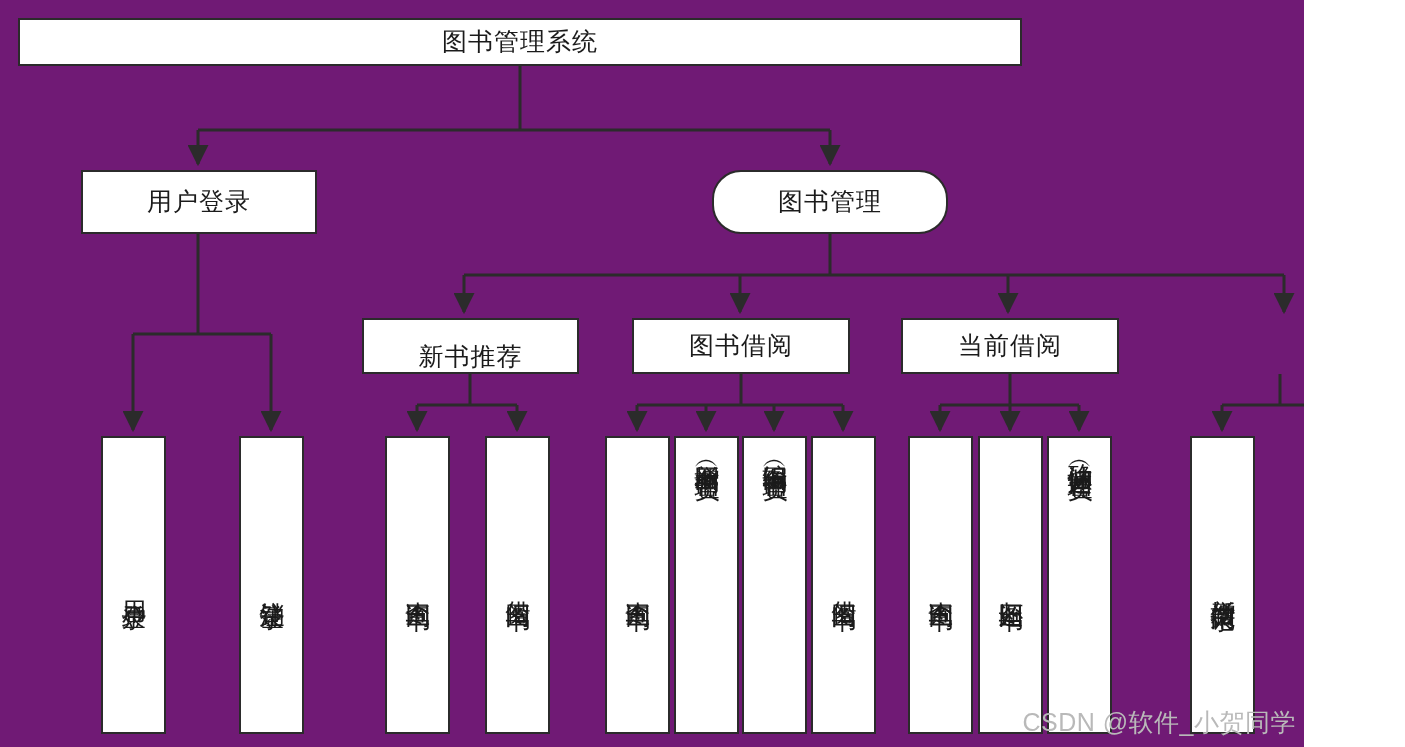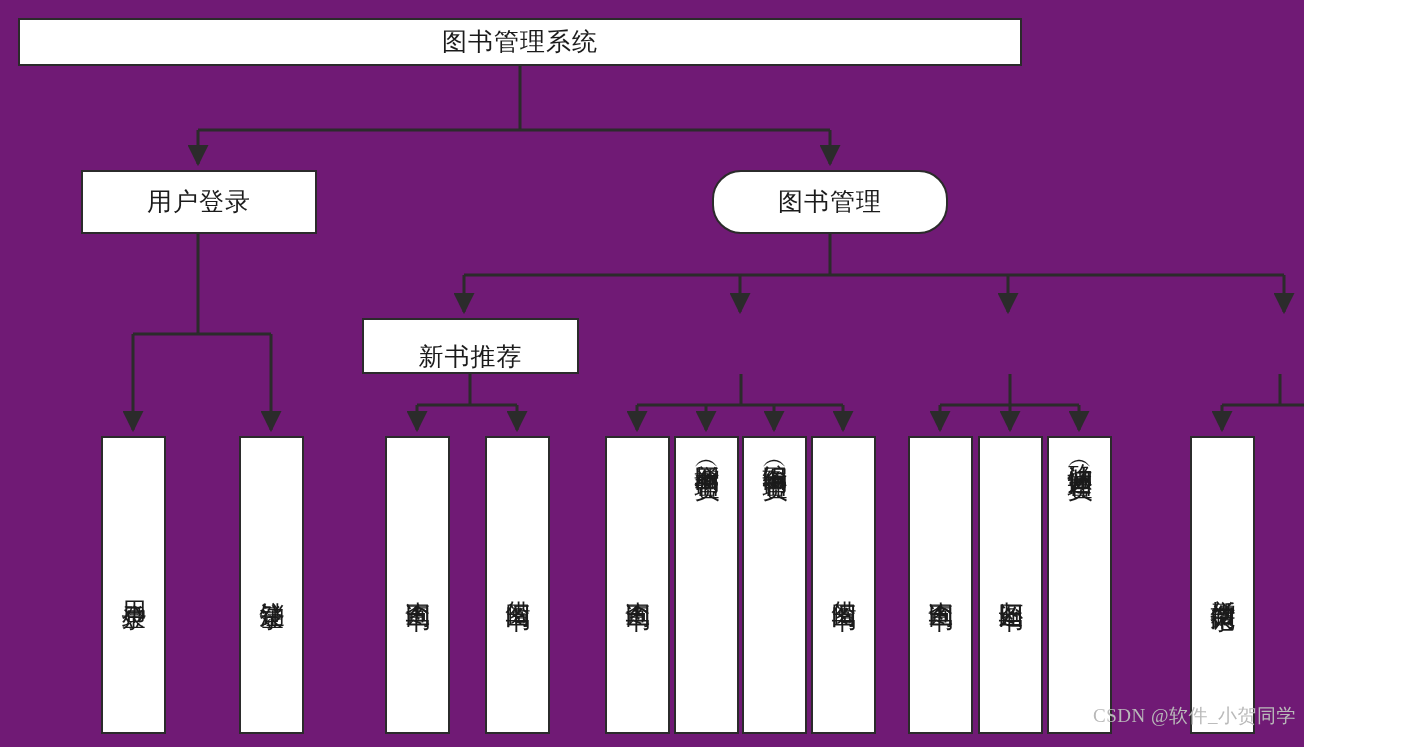--- a/index.html
+++ b/index.html
@@ -65,27 +65,27 @@
     align-items: center;
     justify-content: center;
   }
   .leaf-inner.top {
     align-items: flex-start;
     padding-top: 6px;
   }
   #watermark {
     position: absolute;
     right: 8px;
-    bottom: 18px;
-    font-size: 19px;
+    bottom: 8px;
+    font-size: 25px;
     color: #b9b9b9;
     letter-spacing: 0.5px;
     white-space: nowrap;
     pointer-events: none;
-    font-family: Liberation Serif, serif;
+    font-family: Liberation Sans, sans-serif;
   }
 </style>
 </head>
 <body>
 
 <div id="diagram-root">
 
   <svg id="edge-layer" viewBox="0 0 1405 747" xmlns="http://www.w3.org/2000/svg">
     <defs>
       <marker id="arrow" viewBox="0 0 10 10" refX="9" refY="5" markerWidth="7" markerHeight="7" orient="auto-start-reverse">
@@ -143,20 +143,26 @@
   <div class="node horiz" style="left:81px; top:170px; width:236px; height:64px;">
     <span>用户登录</span>
   </div>
   <div class="node horiz" style="left:712px; top:170px; width:236px; height:64px;border-radius:29px;">
     <span>图书管理</span>
   </div>
 
   <div class="node horiz" style="left:362px; top:318px; width:217px; height:56px;align-items:flex-end;">
     <span>新书推荐</span>
   </div>
+  <div class="node horiz" style="left:632px; top:318px; width:218px; height:56px;">
+    <span>图书借阅</span>
+  </div>
+  <div class="node horiz" style="left:901px; top:318px; width:218px; height:56px;">
+    <span>当前借阅</span>
+  </div>
 
   <div class="node leaf" style="left:101px; top:436px; width:65px; height:298px;">
     <div class="leaf-inner">
       <span class="leaf-text">用户登录</span>
     </div>
   </div>
   <div class="node leaf" style="left:239px; top:436px; width:65px; height:298px;">
     <div class="leaf-inner">
       <span class="leaf-text">注销登录</span>
     </div>

